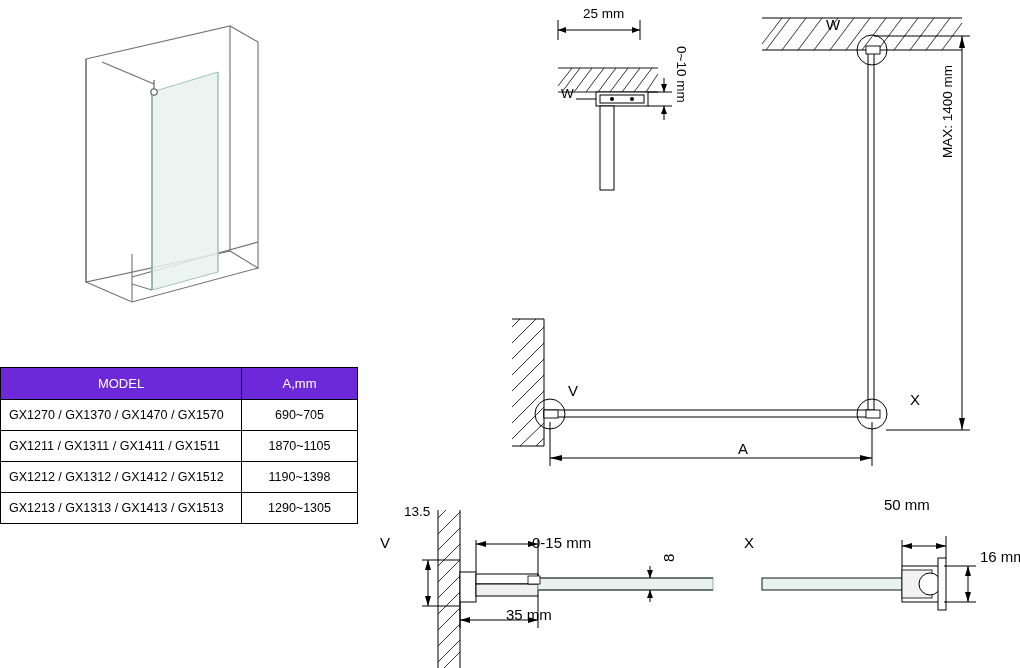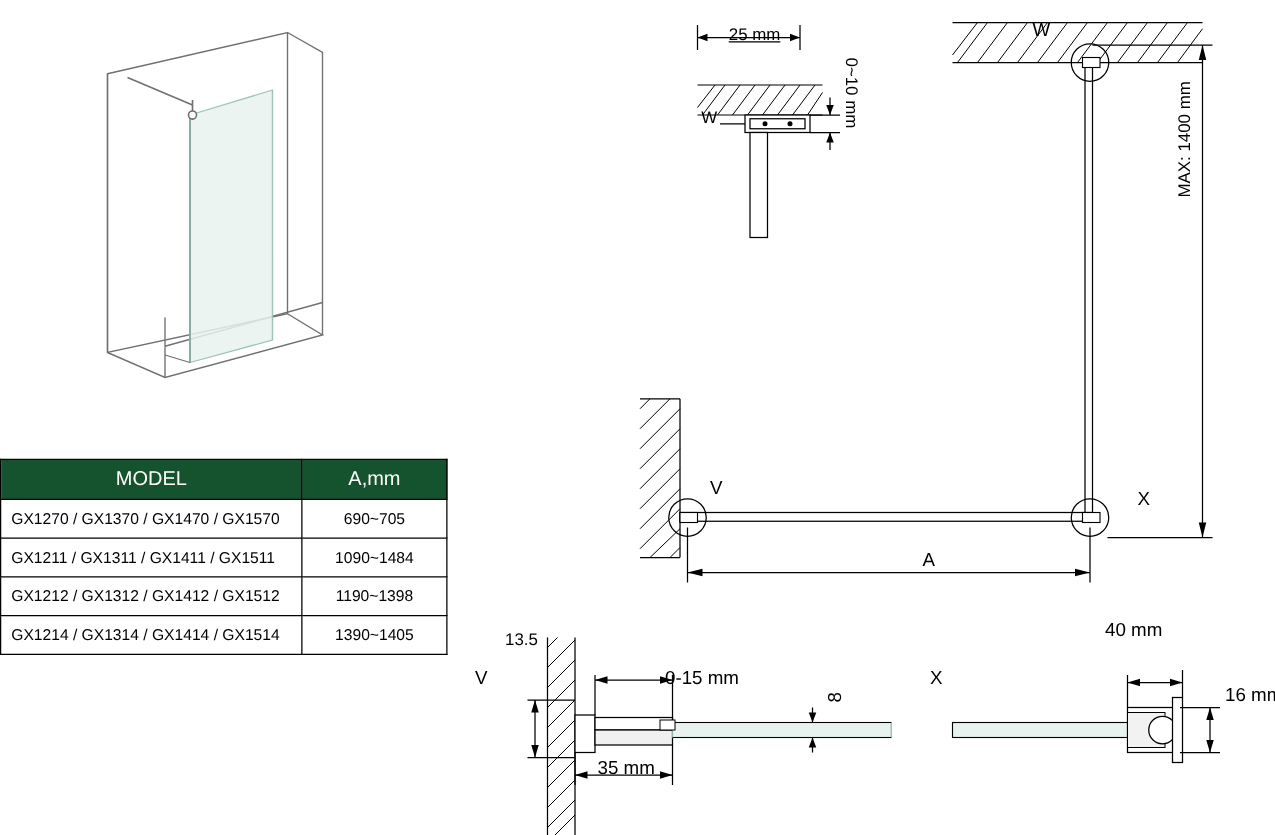--- a/index.html
+++ b/index.html
@@ -4,21 +4,21 @@
 <style>
   html,body{margin:0;padding:0;background:#ffffff;}
   body{width:1020px;height:668px;position:relative;overflow:hidden;
        font-family:"Liberation Sans", sans-serif;color:#000;}
   .abs{position:absolute;}
   svg{display:block;}
   
   #spec-table{position:absolute;left:0;top:367px;width:358px;border-collapse:collapse;}
   #spec-table th,#spec-table td{border:1px solid #000;font-size:12.5px;text-align:center;
       height:30px;padding:0;font-weight:normal;}
-  #spec-table thead th{background:#14532d;color:#fff;font-size:16px;height:31px;}
+  #spec-table thead th{background:#6d28d9;color:#fff;font-size:13px;height:31px;}
   #spec-table td.model{width:250px;padding-left:8px;text-align:left;margin-left:28px;}
   #spec-table td.val{width:120px;}
   .lbl{position:absolute;font-size:13.5px;white-space:nowrap;}
   .lbl.big{font-size:15px;}
   .vert{transform-origin:left top;}
 </style>
 </head>
 <body>
 
 <div class="abs" style="left:30px;top:14px;">
@@ -95,21 +95,21 @@
     <path d="M124 100 L124 114"></path>
   </g>
   <polygon points="124,86 121,78 127,78" fill="#000"></polygon>
   <polygon points="124,100 121,108 127,108" fill="#000"></polygon>
 
   <g stroke="#000" stroke-width="1" fill="none">
     <path d="M56 93 L36 93"></path>
   </g>
 </svg>
 </div>
-<div class="lbl" style="left:583px;top:20px;text-decoration:underline;">25 mm</div>
+<div class="lbl" style="left:583px;top:6px;">25 mm</div>
 <div class="lbl" style="left:561px;top:86px;">W</div>
 <div class="lbl vert" style="left:689px;top:46px;transform:rotate(90deg);">0~10 mm</div>
 
 <div class="abs" style="left:500px;top:6px;">
 <svg width="500" height="470" viewBox="0 0 500 470">
 
   <g stroke="#000" stroke-width="1" fill="none">
     <path d="M262 12 L462 12"></path>
     <path d="M262 44 L462 44"></path>
   </g>
@@ -239,21 +239,21 @@
     <path d="M252 70 L252 82"></path>
     <path d="M252 94 L252 106"></path>
   </g>
   <polygon points="252,82 249,74 255,74" fill="#000"></polygon>
   <polygon points="252,94 249,102 255,102" fill="#000"></polygon>
 </svg>
 </div>
 <div class="lbl big" style="left:380px;top:534px;">V</div>
 <div class="lbl" style="left:404px;top:504px;">13.5</div>
 <div class="lbl big" style="left:532px;top:534px;">0-15 mm</div>
-<div class="lbl big" style="left:478px;top:606px;">35 mm</div>
+<div class="lbl big" style="left:506px;top:606px;">35 mm</div>
 <div class="lbl big vert" style="left:660px;top:562px;transform:rotate(-90deg);transform-origin:left top;">8</div>
 
 <div class="abs" style="left:752px;top:496px;">
 <svg width="260" height="172" viewBox="0 0 260 172">
 
   <rect x="10" y="82" width="150" height="12" fill="#e8f2ef" stroke="#000" stroke-width="0.9"></rect>
 
   <rect x="150" y="70" width="42" height="36" fill="#ffffff" stroke="#000" stroke-width="1"></rect>
   <rect x="150" y="74" width="30" height="28" fill="#f2f2f2" stroke="#000" stroke-width="0.8"></rect>
   <circle cx="178" cy="88" r="11" fill="#ffffff" stroke="#000" stroke-width="1"></circle>
@@ -270,41 +270,41 @@
   <g stroke="#000" stroke-width="1" fill="none">
     <path d="M216 70 L216 106"></path>
     <path d="M192 70 L224 70"></path>
     <path d="M192 106 L224 106"></path>
   </g>
   <polygon points="216,70 213,80 219,80" fill="#000"></polygon>
   <polygon points="216,106 213,96 219,96" fill="#000"></polygon>
 </svg>
 </div>
 <div class="lbl big" style="left:744px;top:534px;">X</div>
-<div class="lbl big" style="left:884px;top:496px;">40 mm</div>
+<div class="lbl big" style="left:884px;top:496px;">50 mm</div>
 <div class="lbl big" style="left:980px;top:548px;">16 mm</div>
 
 <table id="spec-table">
   <thead>
     <tr>
       <th>MODEL</th>
       <th>A,mm</th>
     </tr>
   </thead>
   <tbody id="table-body">
       <tr>
         <td class="model">GX1270 / GX1370 / GX1470 / GX1570</td>
         <td class="val">690~705</td>
       </tr>
       <tr>
         <td class="model">GX1211 / GX1311 / GX1411 / GX1511</td>
-        <td class="val">1090~1484</td>
+        <td class="val">1870~1105</td>
       </tr>
       <tr>
         <td class="model">GX1212 / GX1312 / GX1412 / GX1512</td>
         <td class="val">1190~1398</td>
       </tr>
       <tr>
-        <td class="model">GX1214 / GX1314 / GX1414 / GX1514</td>
-        <td class="val">1390~1405</td>
+        <td class="model">GX1213 / GX1313 / GX1413 / GX1513</td>
+        <td class="val">1290~1305</td>
       </tr>
     </tbody>
 </table>
 
 </body></html>

